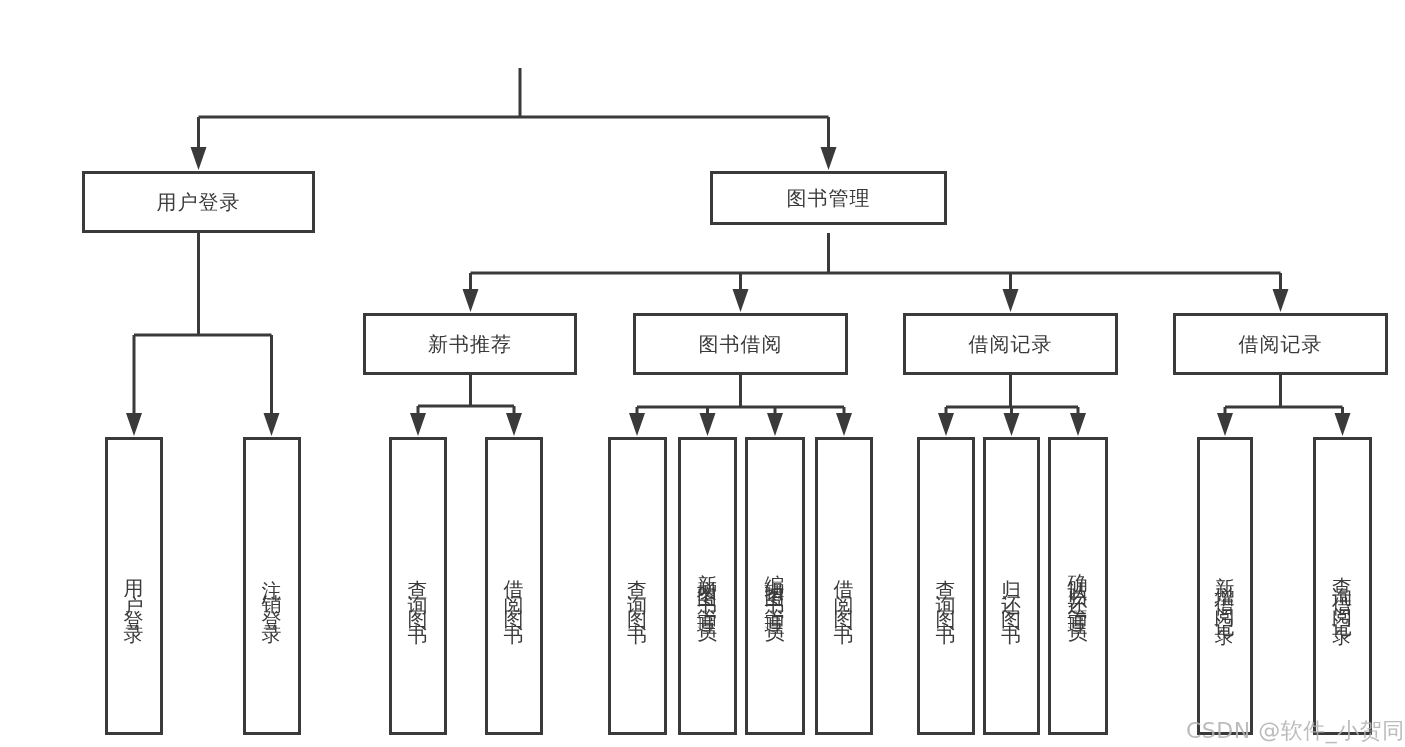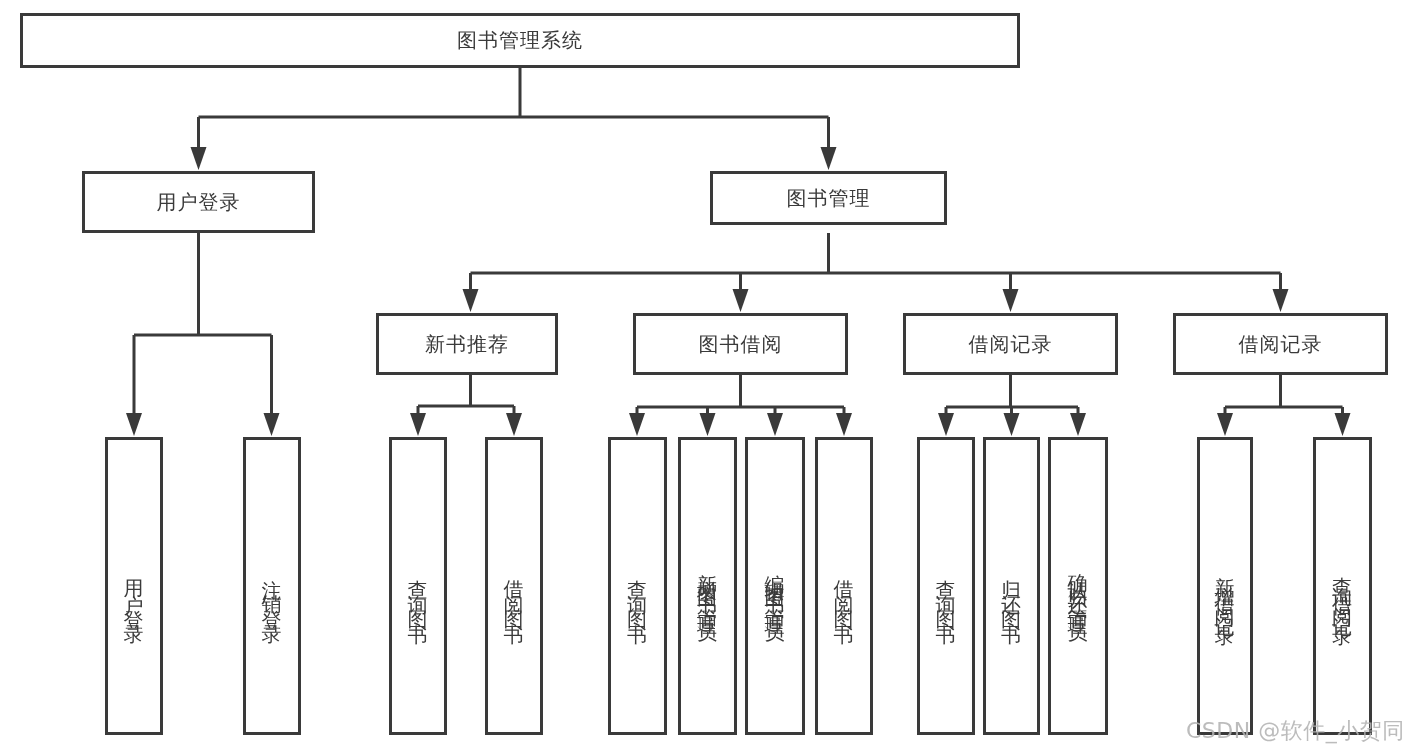--- a/index.html
+++ b/index.html
@@ -74,32 +74,29 @@
       <polygon points="767,413 783,413 775,436"></polygon>
       <polygon points="836,413 852,413 844,436"></polygon>
       <polygon points="938,413 954,413 946,436"></polygon>
       <polygon points="1003.5,413 1019.5,413 1011.5,436"></polygon>
       <polygon points="1070,413 1086,413 1078,436"></polygon>
       <polygon points="1217,413 1233,413 1225,436"></polygon>
       <polygon points="1334.5,413 1350.5,413 1342.5,436"></polygon>
     </g>
   </svg>
 
-  <div class="box" style="left:20px;top:13px;width:1000px;height:55px">
-    <span>图书管理系统</span>
-  </div>
 
   <div class="box" style="left:82px;top:171px;width:233px;height:62px">
     <span>用户登录</span>
   </div>
   <div class="box" style="left:710px;top:171px;width:237px;height:54px">
     <span>图书管理</span>
   </div>
 
-  <div class="box" style="left:376px;top:313px;width:182px;height:62px">
+  <div class="box" style="left:363px;top:313px;width:214px;height:62px">
     <span>新书推荐</span>
   </div>
   <div class="box" style="left:633px;top:313px;width:215px;height:62px">
     <span>图书借阅</span>
   </div>
   <div class="box" style="left:903px;top:313px;width:215px;height:62px">
     <span>借阅记录</span>
   </div>
   <div class="box" style="left:1173px;top:313px;width:215px;height:62px">
     <span>借阅记录</span>

